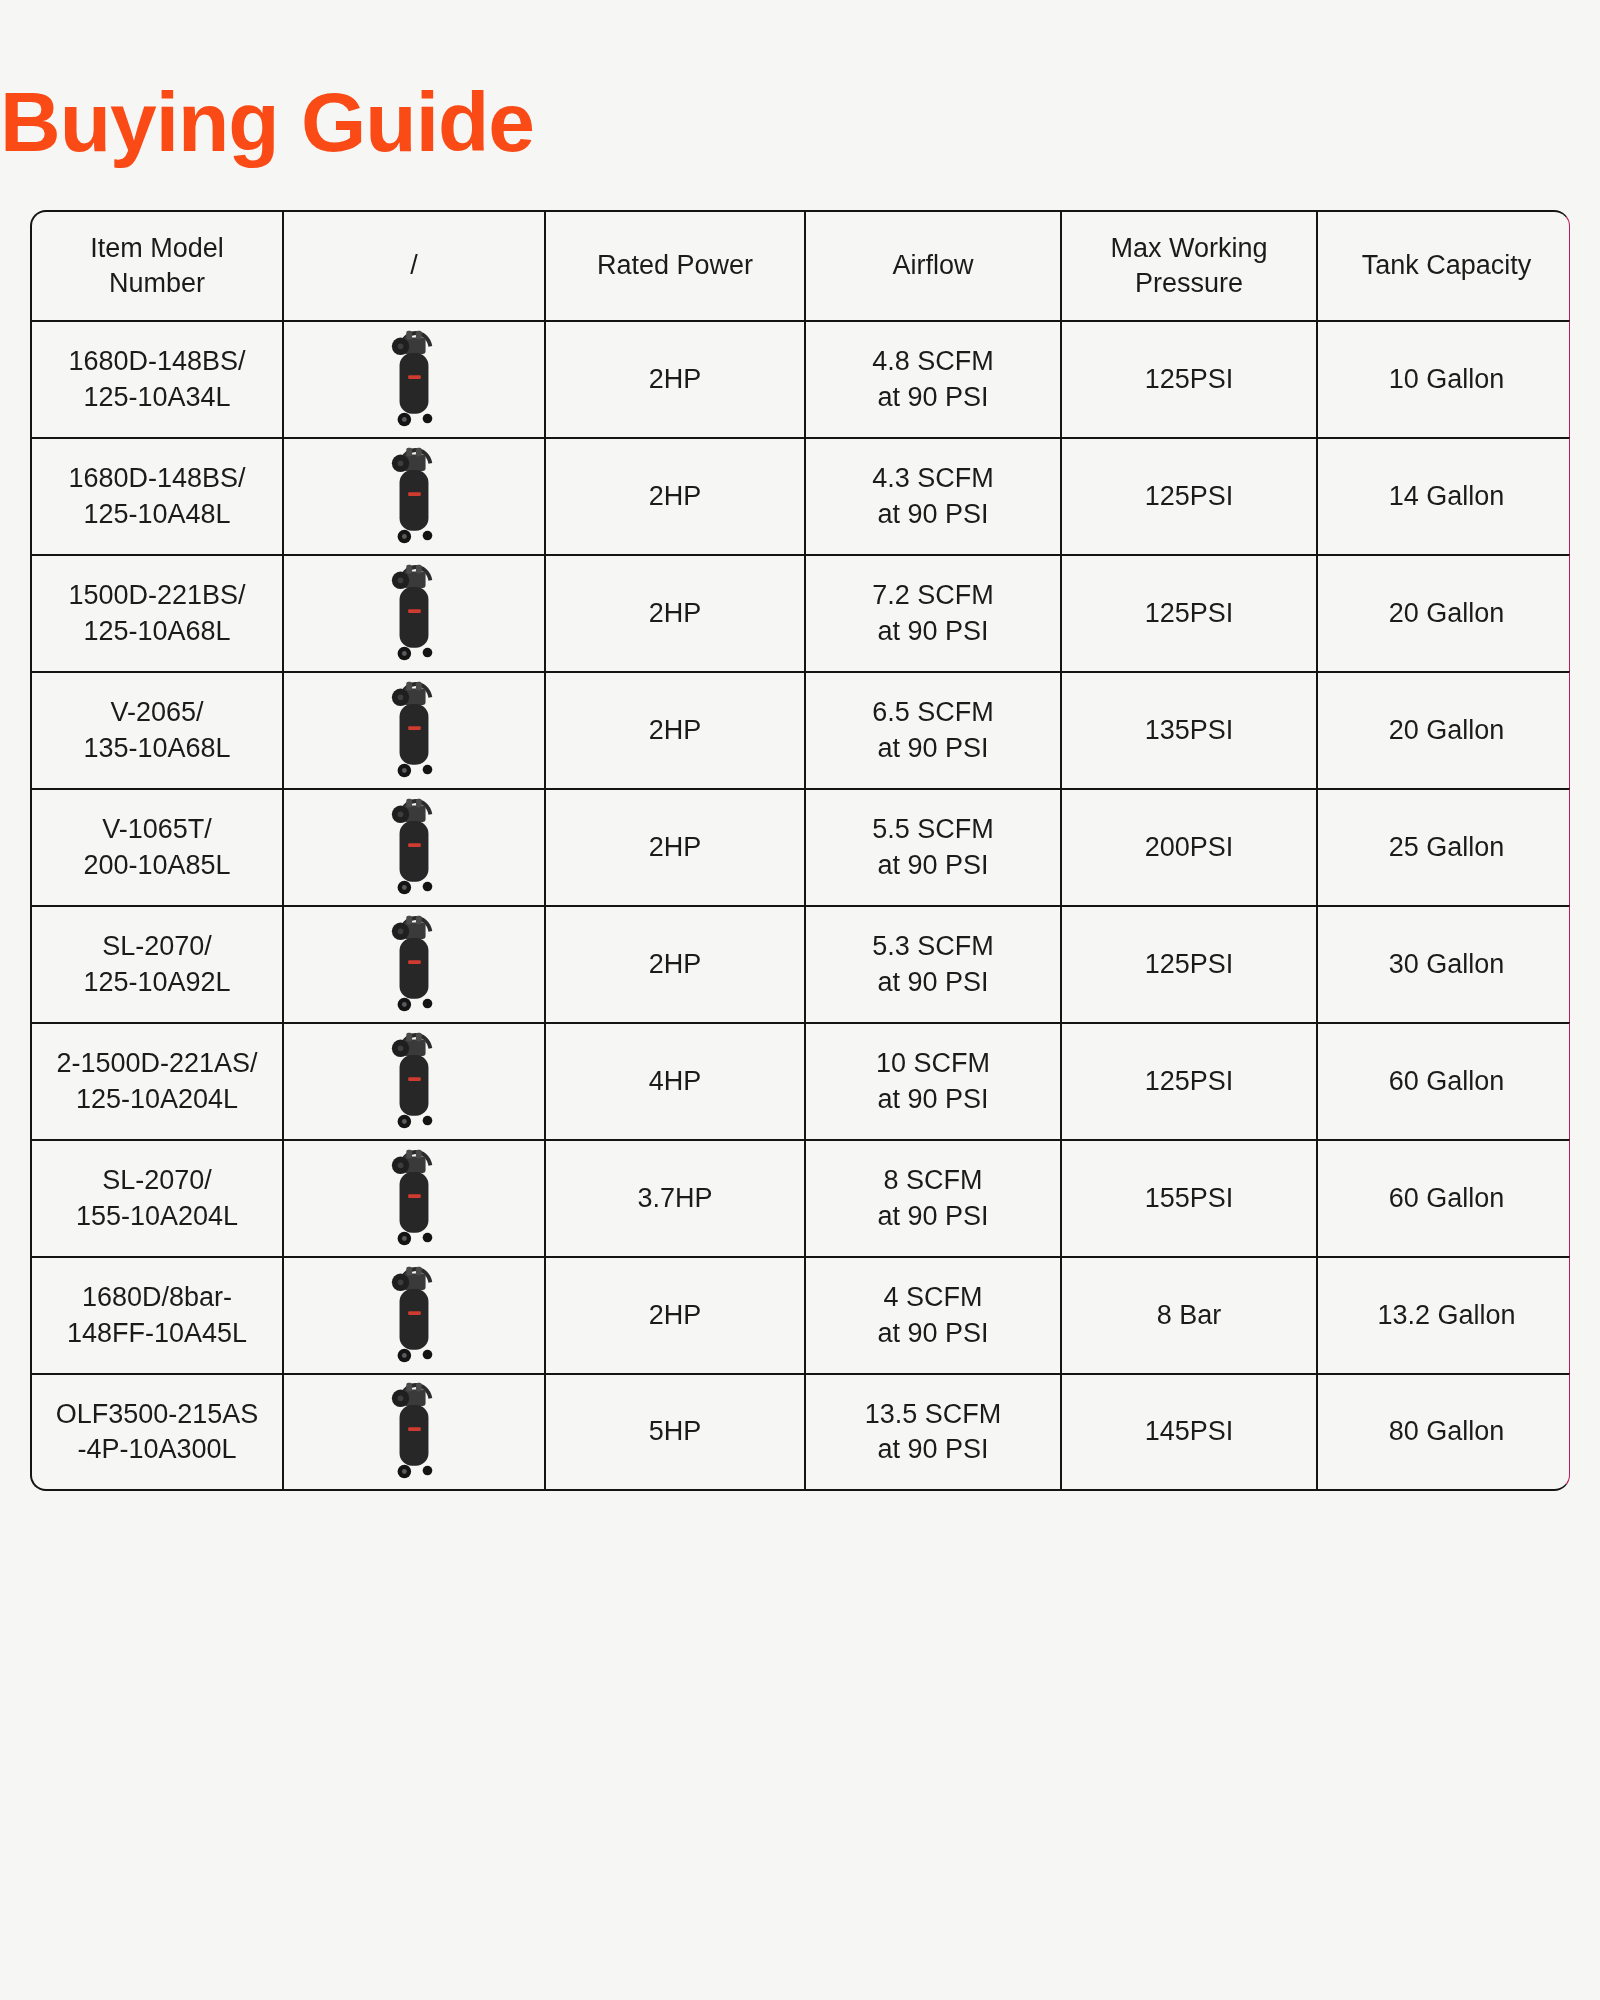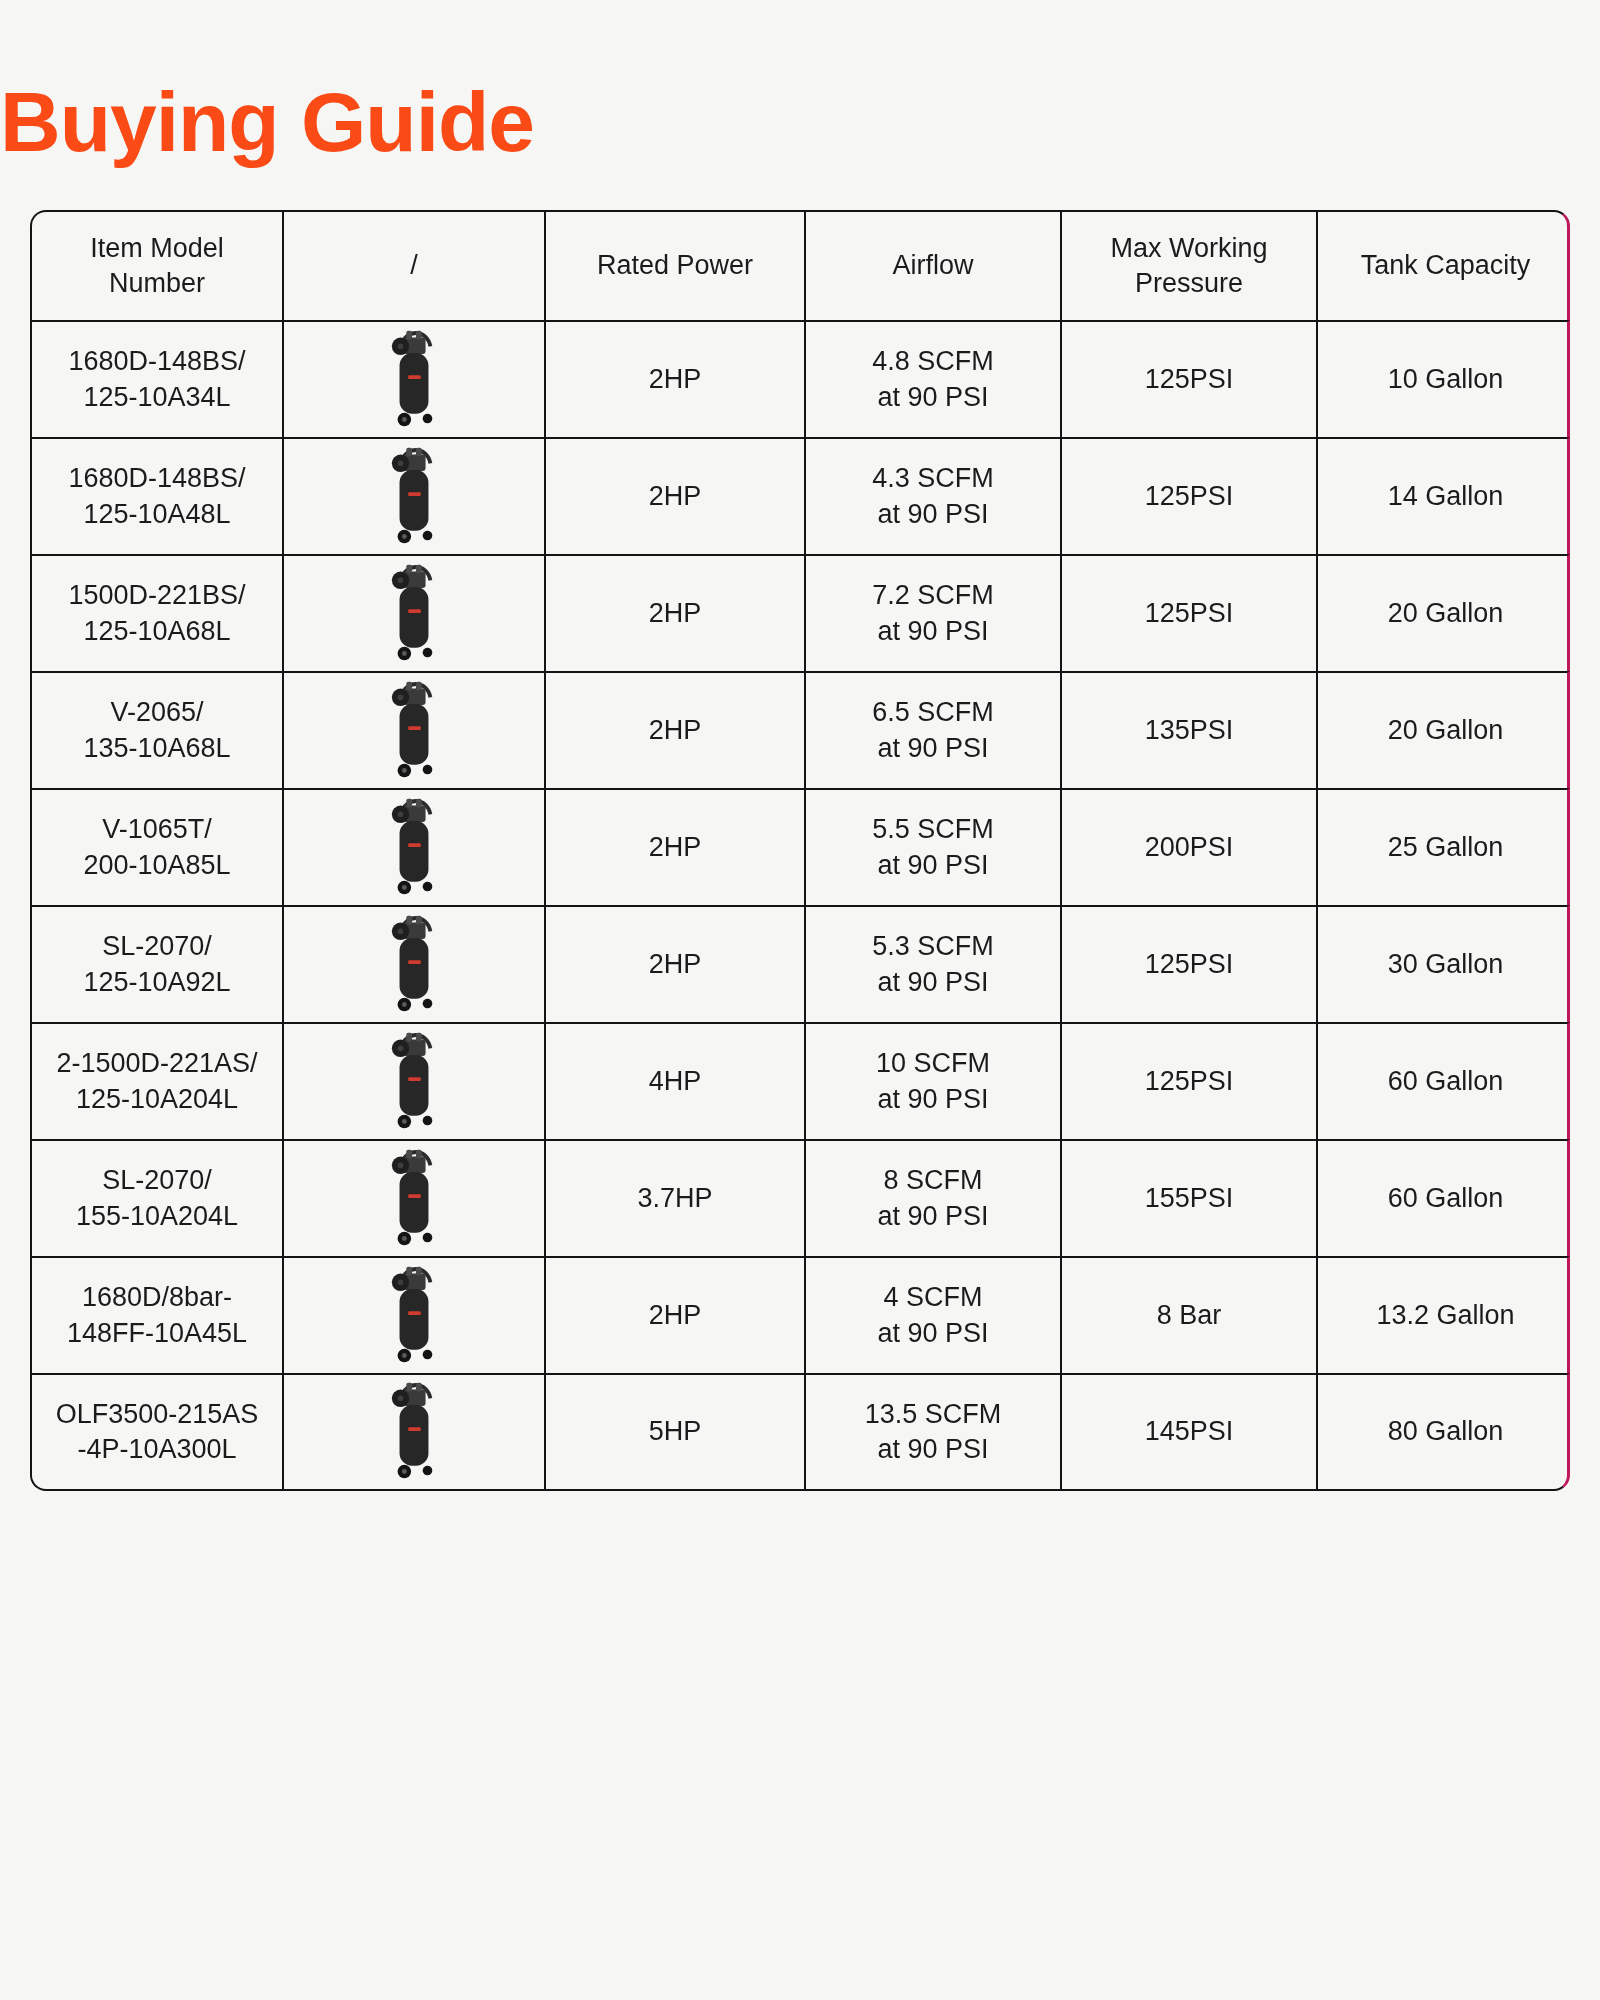--- a/index.html
+++ b/index.html
@@ -42,21 +42,21 @@
     background: #f6f6f5;
     text-align: center;
     vertical-align: middle;
     font-size: 27px;
     font-weight: 400;
     line-height: 1.32;
     white-space: pre-line;
     padding: 4px 6px;
   }
   table.guide th:last-child, table.guide td:last-child {
-    border-right: 3px solid #be185d;
+    border-right: 1px solid #be185d;
     padding-left: 12px;
   }
   table.guide tbody tr:last-child td {
     border-bottom: 2px solid #141414;
   }
   thead th { height: 110px; }
   tbody td { height: 117px; }
   thead th:first-child { border-top-left-radius: 16px; margin-left: 20px; }
   thead th:last-child  { border-top-right-radius: 16px; }
   tbody tr:last-child td:first-child { border-bottom-left-radius: 16px; margin-top: 24px; }

